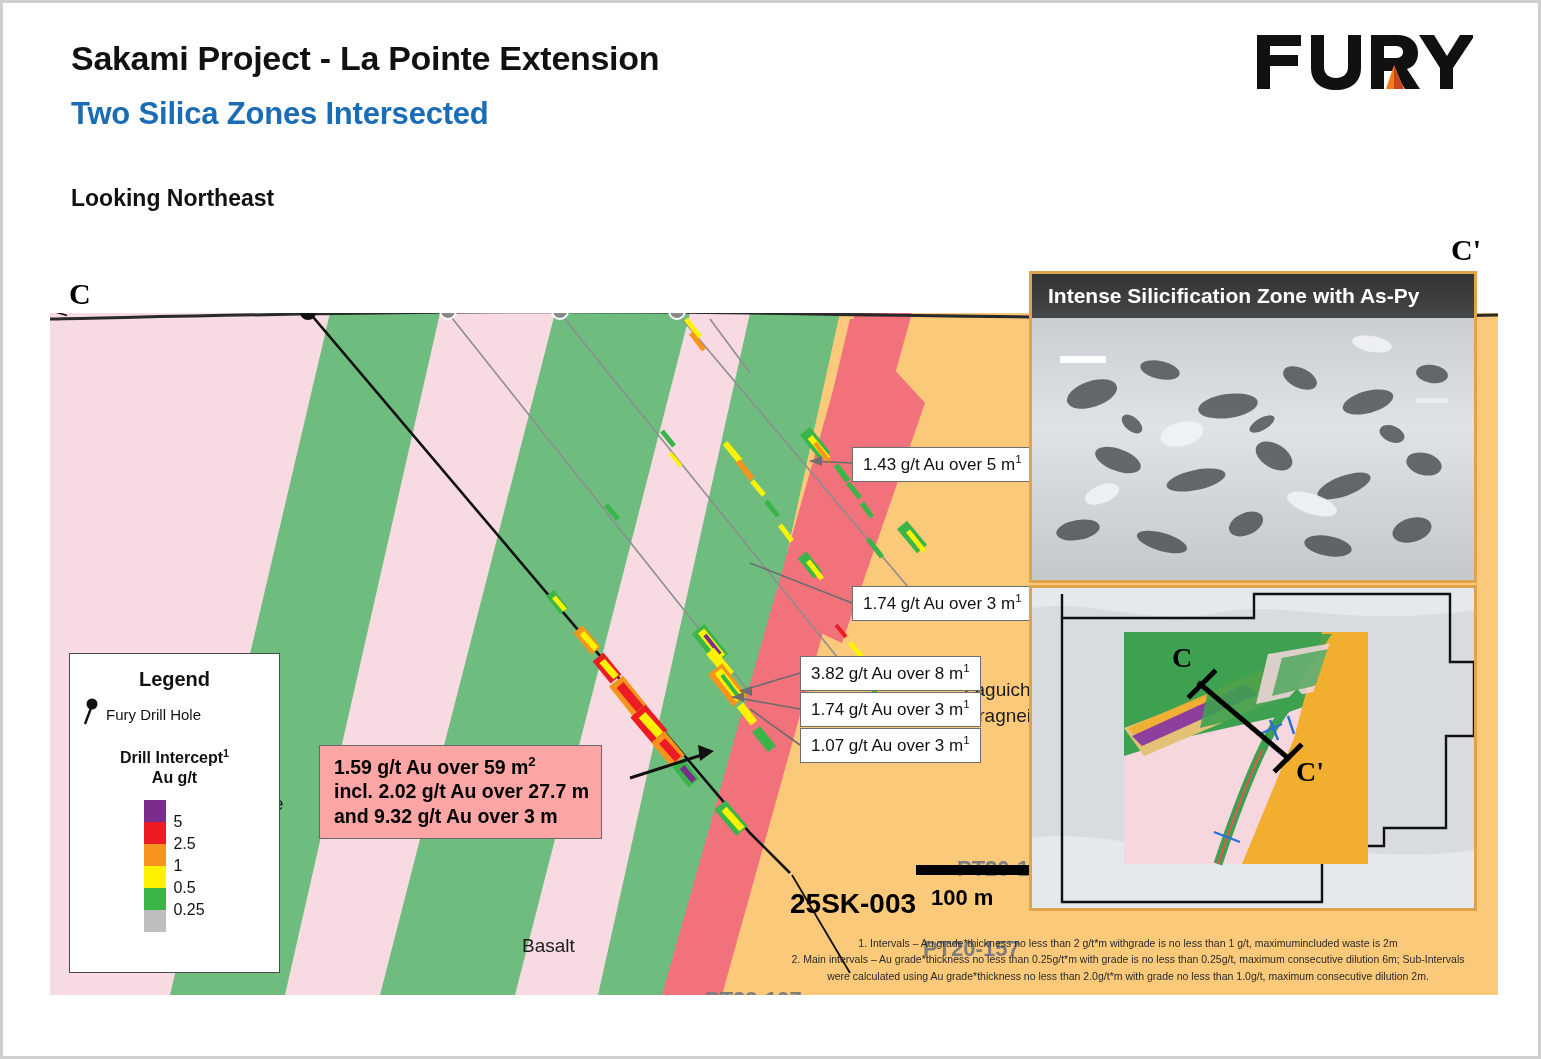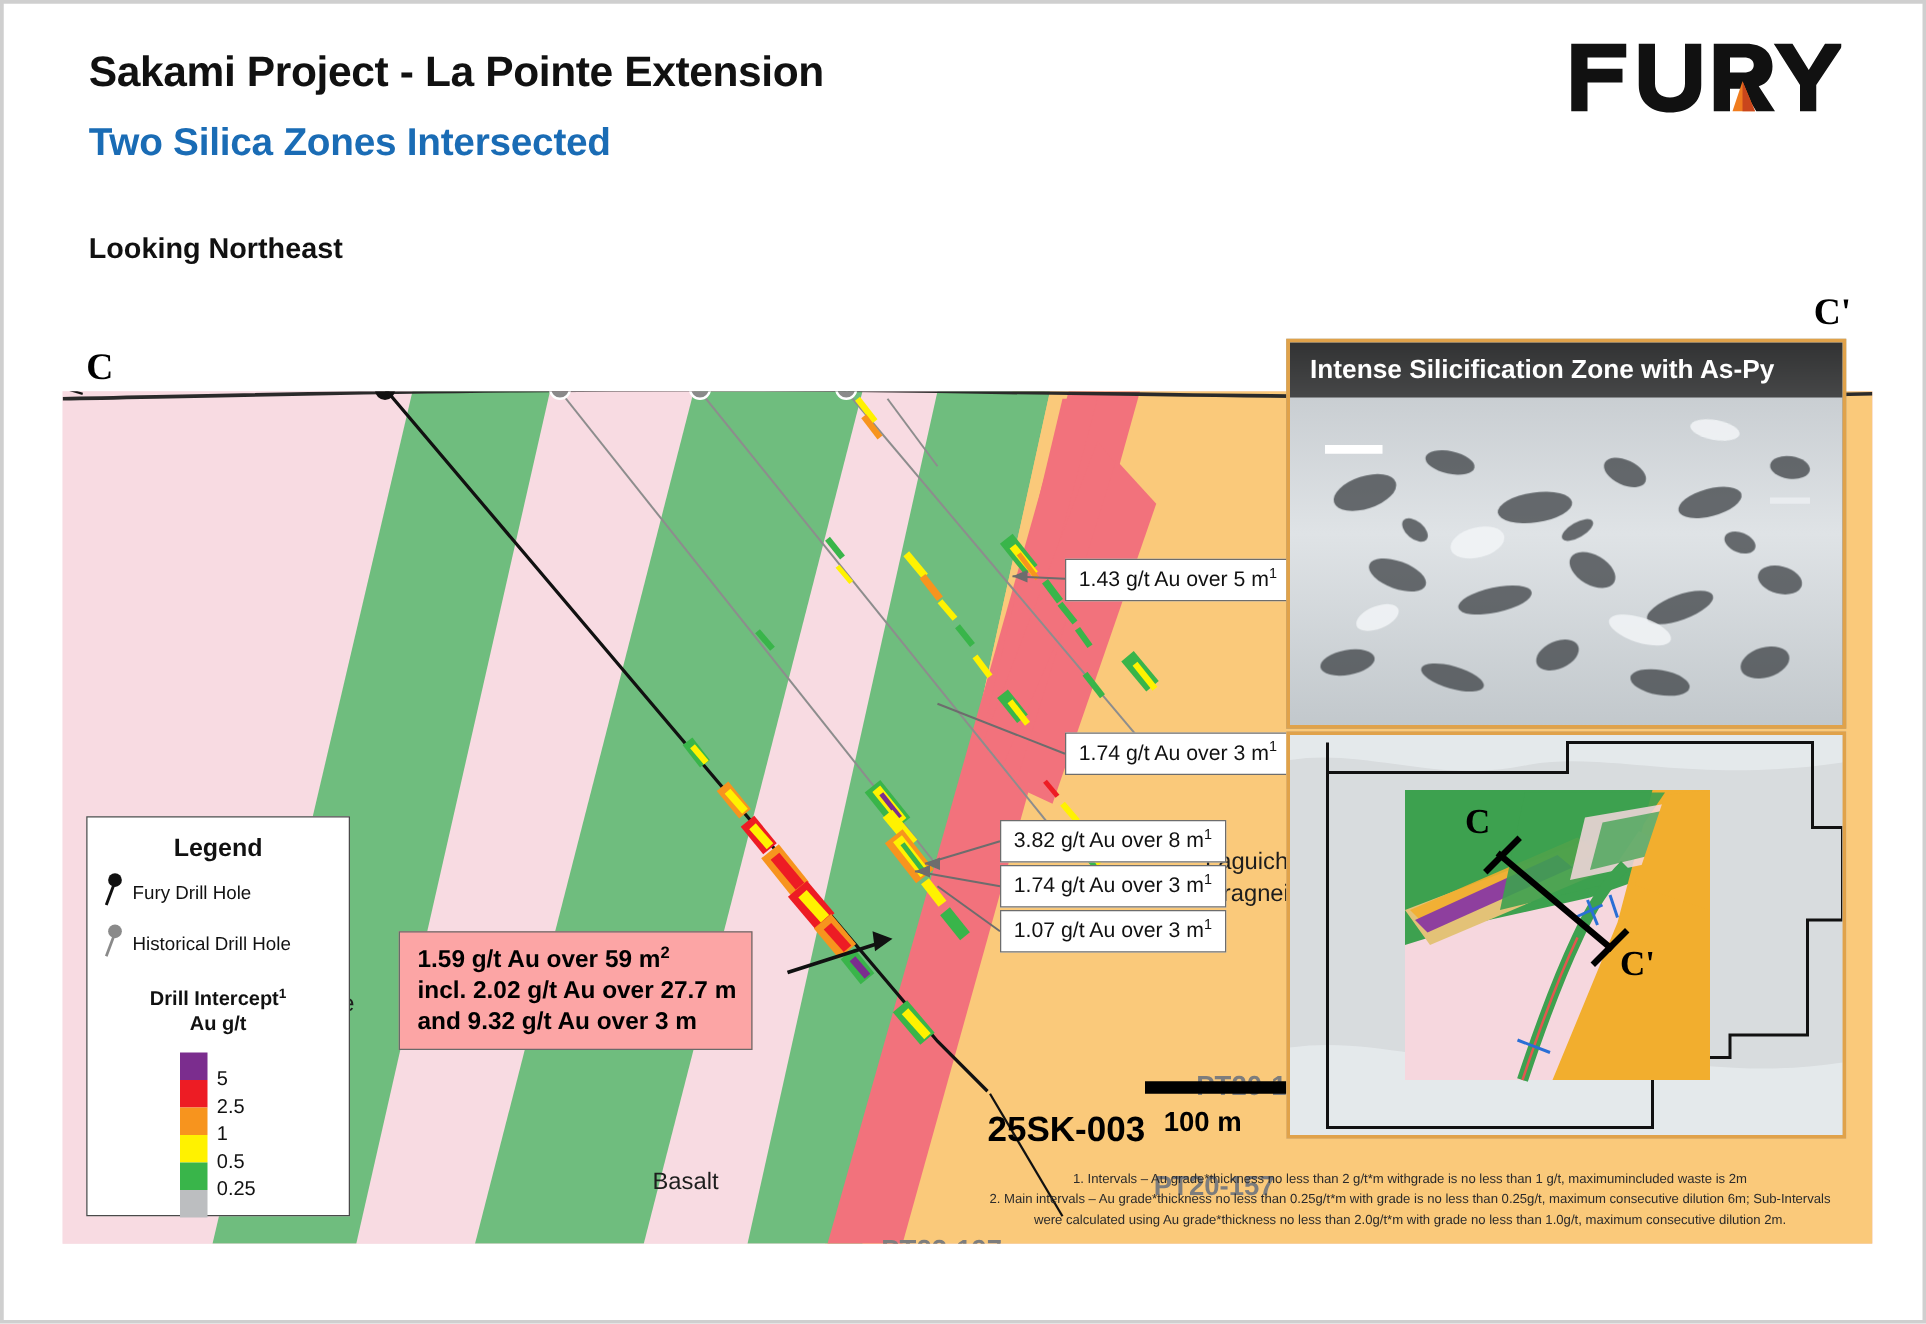--- a/index.html
+++ b/index.html
@@ -284,29 +284,20 @@
     <div class="lg-row">
       <span>
         <svg width="22" height="30" viewBox="0 0 22 30">
             <circle cx="12" cy="7" r="5.5" fill="#111"></circle>
             <line x1="11" y1="11" x2="5" y2="27" stroke="#111" stroke-width="2.4"></line>
           </svg>
       </span>
       <span class="lg-txt">Fury Drill Hole</span>
     </div>
 
-    <div class="lg-row">
-      <span>
-        <svg width="22" height="30" viewBox="0 0 22 30">
-            <circle cx="12" cy="7" r="5.5" fill="#8a8a8a"></circle>
-            <line x1="11" y1="11" x2="5" y2="27" stroke="#8a8a8a" stroke-width="2.2"></line>
-          </svg>
-      </span>
-      <span class="lg-txt">Historical Drill Hole</span>
-    </div>
 
     <div class="lg-sub">
       <span>Drill Intercept</span><sup>1</sup><br>
       <span>Au g/t</span>
     </div>
 
     <div class="ramp-wrap">
       <div class="ramp">
         <div style="background:#7b2d8e"></div>
         <div style="background:#ed1c24"></div>

